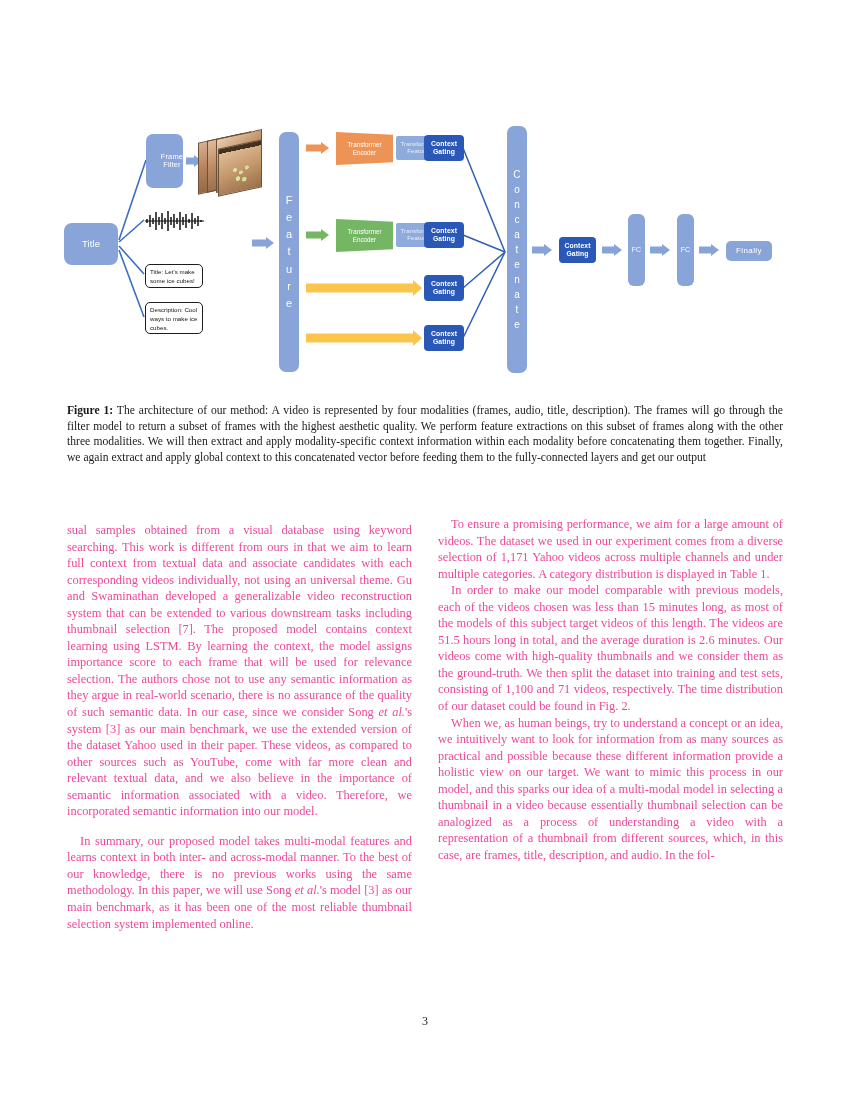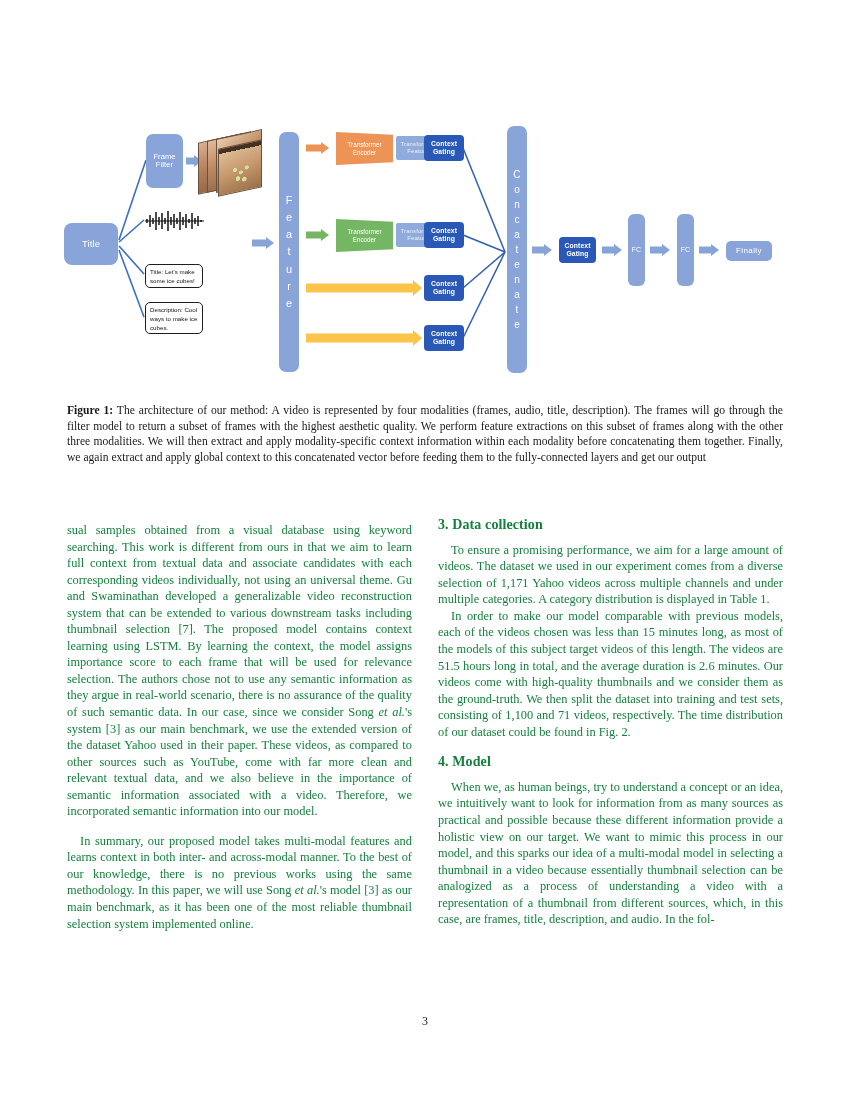--- a/index.html
+++ b/index.html
@@ -56,20 +56,21 @@
     font-size: 9.5px;
     border-radius: 8px;
   }
 
   
   .n-framefilter {
     left: 86px; top: 22px;
     width: 37px; height: 54px;
     font-size: 7.5px;
     border-radius: 7px;
+    justify-content: flex-end;
   }
 
   
   .n-feature {
     left: 219px; top: 20px;
     width: 20px; height: 240px;
     font-size: 11px;
     border-radius: 7px;
     flex-direction: column;
     justify-content: center;
@@ -239,21 +240,21 @@
   }
   .caption b { font-weight: bold; }
 
   
   .col {
     position: absolute;
     width: 345px;
     font-size: 12.4px;
     line-height: 1.335;
     text-align: justify;
-    color: #15803d;
+    color: #ec4899;
   }
   .col-left  { left: 67px;  top: 522px; }
   .col-right { left: 438px; top: 516px; }
 
   .col p { margin: 0; text-indent: 13px; }
   .col p.noindent { text-indent: 0; }
   .col p + p { margin-top: 0; }
   .col .gap { height: 13px; }
   h2.sec {
     margin: 0 0 7px 0;
@@ -461,22 +462,20 @@
     <b>Figure 1:</b><span> The architecture of our method: A video is represented by four modalities (frames, audio, title, description). The frames will go through the filter model to return a subset of frames with the highest aesthetic quality. We perform feature extractions on this subset of frames along with the other three modalities. We will then extract and apply modality-specific context information within each modality before concatenating them together. Finally, we again extract and apply global context to this concatenated vector before feeding them to the fully-connected layers and get our output</span>
   </div>
 
   <div class="col col-left">
     <p class="noindent"><span>sual samples obtained from a visual database using keyword searching. This work is different from ours in that we aim to learn full context from textual data and associate candidates with each corresponding videos individually, not using an universal theme. Gu and Swaminathan developed a generalizable video reconstruction system that can be extended to various downstream tasks including thumbnail selection [7]. The proposed model contains context learning using LSTM. By learning the context, the model assigns importance score to each frame that will be used for relevance selection. The authors chose not to use any semantic information as they argue in real-world scenario, there is no assurance of the quality of such semantic data. In our case, since we consider Song </span><i>et al.</i><span>'s system [3] as our main benchmark, we use the extended version of the dataset Yahoo used in their paper. These videos, as compared to other sources such as YouTube, come with far more clean and relevant textual data, and we also believe in the importance of semantic information associated with a video. Therefore, we incorporated semantic information into our model.</span></p>
     <div class="gap"></div>
     <p><span>In summary, our proposed model takes multi-modal features and learns context in both inter- and across-modal manner. To the best of our knowledge, there is no previous works using the same methodology. In this paper, we will use Song </span><i>et al.</i><span>'s model [3] as our main benchmark, as it has been one of the most reliable thumbnail selection system implemented online.</span></p>
   </div>
 
   <div class="col col-right">
-    <h2 class="sec">3. Data collection</h2>
     <p>To ensure a promising performance, we aim for a large amount of videos. The dataset we used in our experiment comes from a diverse selection of 1,171 Yahoo videos across multiple channels and under multiple categories. A category distribution is displayed in Table 1.</p>
     <p>In order to make our model comparable with previous models, each of the videos chosen was less than 15 minutes long, as most of the models of this subject target videos of this length. The videos are 51.5 hours long in total, and the average duration is 2.6 minutes. Our videos come with high-quality thumbnails and we consider them as the ground-truth. We then split the dataset into training and test sets, consisting of 1,100 and 71 videos, respectively. The time distribution of our dataset could be found in Fig. 2.</p>
-    <h2 class="sec second">4. Model</h2>
     <p>When we, as human beings, try to understand a concept or an idea, we intuitively want to look for information from as many sources as practical and possible because these different information provide a holistic view on our target. We want to mimic this process in our model, and this sparks our idea of a multi-modal model in selecting a thumbnail in a video because essentially thumbnail selection can be analogized as a process of understanding a video with a representation of a thumbnail from different sources, which, in this case, are frames, title, description, and audio. In the fol-</p>
   </div>
 
   <div class="pageno">3</div>
 
 </div>
 
 </body></html>

